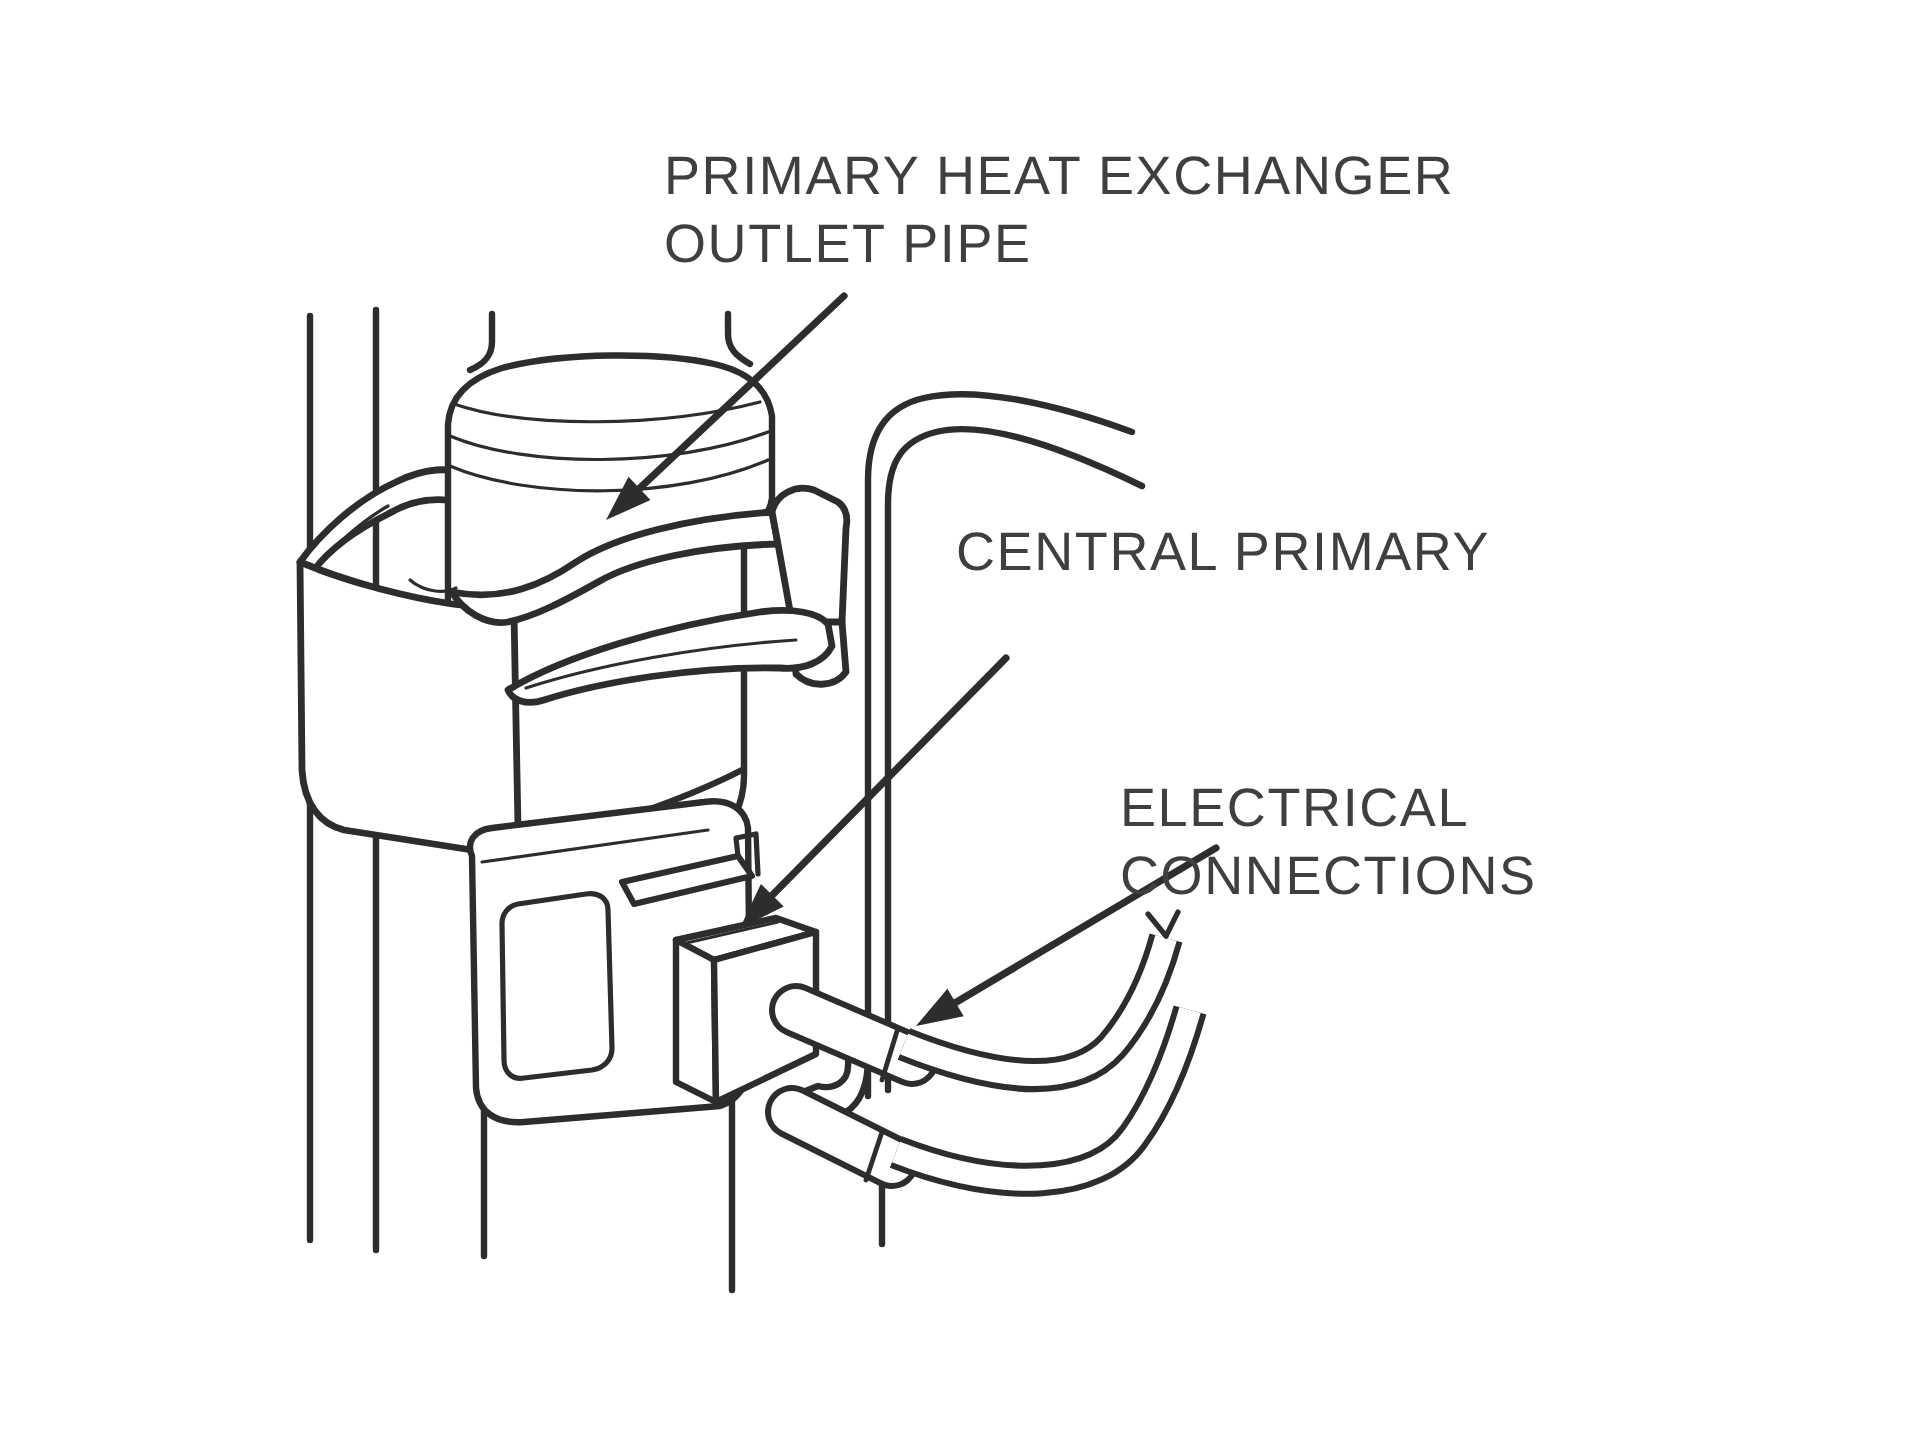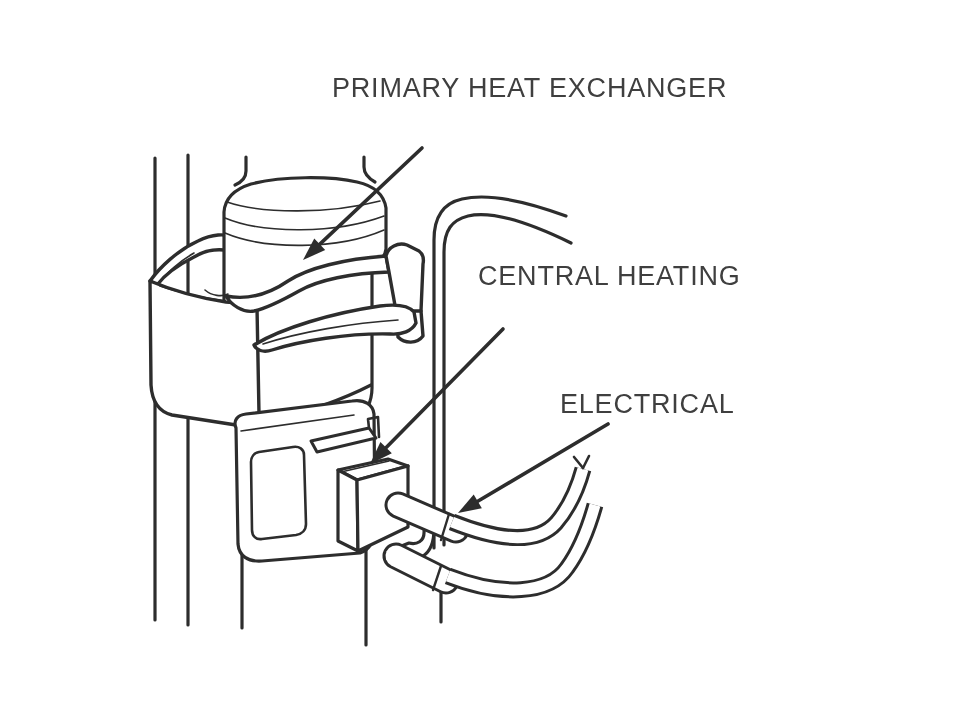--- a/index.html
+++ b/index.html
@@ -117,23 +117,25 @@
           <line x1="503" y1="329" x2="384.7380167762668" y2="449.0403589113081" stroke="#2d2d2d" stroke-width="3.6"></line>
           <polygon points="370,464 380.4427265306953,442.0011486071406 391.84054831255577,453.2301137700105" fill="#2d2d2d" stroke="none"></polygon>
           <line x1="608" y1="424" x2="476.06025220314945" y2="502.28425035946464" stroke="#2d2d2d" stroke-width="3.6"></line>
           <polygon points="458,513 473.6980858832455,494.3836066972614 481.8624665617486,508.14379885204204" fill="#2d2d2d" stroke="none"></polygon>
         </g>
     </g>
   </svg>
 
   <div class="callout" id="label-primary">
     <span>PRIMARY HEAT EXCHANGER</span>
+    <span>OUTLET PIPE</span>
   </div>
 
   <div class="callout" id="label-sensor">
-    <span>CENTRAL HEATING</span>
+    <span>CENTRAL PRIMARY</span>
   </div>
 
   <div class="callout" id="label-electrical">
     <span>ELECTRICAL</span>
+    <span>CONNECTIONS</span>
   </div>
 
 </div>
 
 </body></html>

